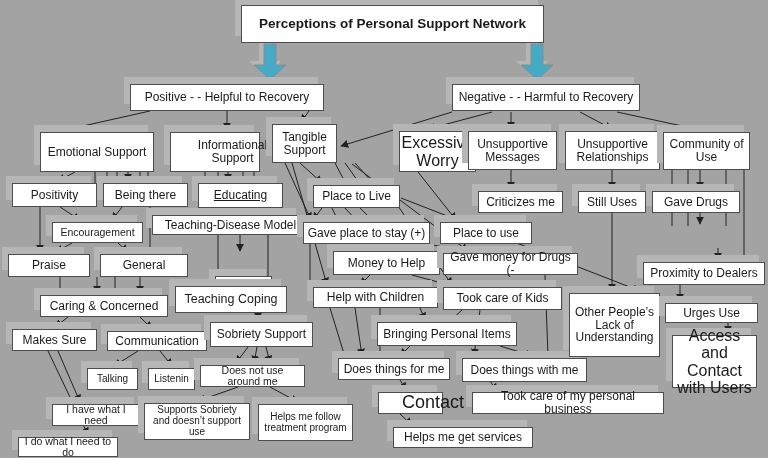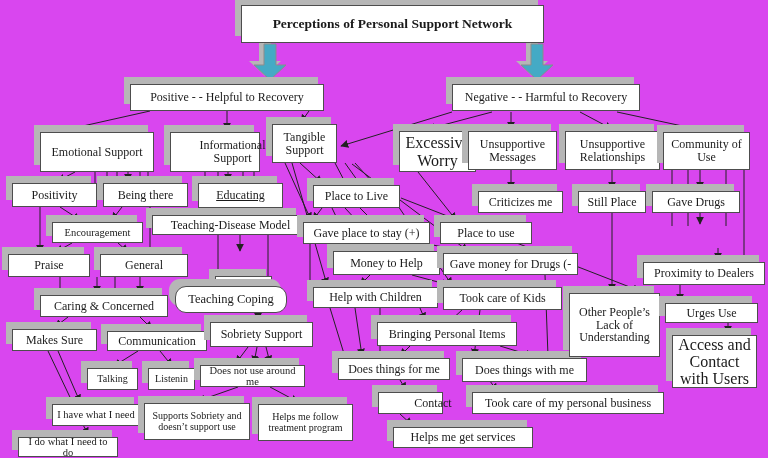--- a/index.html
+++ b/index.html
@@ -1,18 +1,18 @@
 <!DOCTYPE html>
 <html><head>
 <meta charset="utf-8">
 <style>
   html,body{margin:0;padding:0;background:#fff;}
   #canvas{
-    position:relative;width:768px;height:458px;overflow:hidden;background:#d946ef;
-    font-family:Liberation Serif, serif;
+    position:relative;width:768px;height:458px;overflow:hidden;background:#a3a3a3;
+    font-family:Liberation Sans, sans-serif;
   }
   #edge-svg{position:absolute;left:0;top:0;z-index:1;}
   #nodes{position:absolute;left:0;top:0;width:768px;height:458px;z-index:2;pointer-events:none;}
   .nbox{
     position:absolute;background:#ffffff;border:1px solid #4d4d4d;
     box-shadow:-6px -7px 0 #b6b6b6;
     display:flex;align-items:center;justify-content:center;text-align:center;
     color:#1a1a1a;line-height:1.08;padding:1px 3px;box-sizing:border-box;
   }
 </style>
@@ -147,37 +147,37 @@
       <div class="nbox" style="left: 107px; top: 331px; width: 100px; height: 20px; font-size: 12px;">Communication</div>
       <div class="nbox" style="left: 87px; top: 368px; width: 51px; height: 22px; font-size: 10px;">Talking</div>
       <div class="nbox" style="left: 148px; top: 368px; width: 47px; height: 22px; font-size: 10px;">Listenin</div>
       <div class="nbox" style="left: 52px; top: 404px; width: 88px; height: 22px; font-size: 10.5px;">I have what I need</div>
       <div class="nbox" style="left: 18px; top: 437px; width: 100px; height: 20px; font-size: 10.5px;">I do what I need to do</div>
       <div class="nbox" style="left: 144px; top: 403px; width: 106px; height: 37px; font-size: 10px;">Supports Sobriety and doesn’t support use</div>
       <div class="nbox" style="left: 258px; top: 404px; width: 95px; height: 37px; font-size: 10px;">Helps me follow treatment program</div>
       <div class="nbox" style="left: 198px; top: 183px; width: 85px; height: 25px; font-size: 12px; text-decoration: underline;">Educating</div>
       <div class="nbox" style="left: 152px; top: 215px; width: 150px; height: 20px; font-size: 12px; padding-left: 10px;">Teaching-Disease Model</div>
       <div class="nbox" style="left: 215px; top: 252px; width: 57px; height: 25px; font-size: 12px; margin-top: 24px;">Advice</div>
-      <div class="nbox" style="left: 175px; top: 286px; width: 112px; height: 27px; font-size: 12.5px; border-radius: 11px;">Teaching Coping</div>
+      <div class="nbox" style="left: 175px; top: 286px; width: 112px; height: 27px; font-size: 12.5px;">Teaching Coping</div>
       <div class="nbox" style="left: 210px; top: 322px; width: 103px; height: 25px; font-size: 12px;">Sobriety Support</div>
       <div class="nbox" style="left: 200px; top: 365px; width: 105px; height: 22px; font-size: 10.5px;">Does not use around me</div>
       <div class="nbox" style="left: 313px; top: 185px; width: 87px; height: 23px; font-size: 12px;">Place to Live</div>
       <div class="nbox" style="left: 303px; top: 222px; width: 127px; height: 22px; font-size: 12px;">Gave place to stay (+)</div>
       <div class="nbox" style="left: 333px; top: 251px; width: 107px; height: 24px; font-size: 12px;">Money to Help</div>
       <div class="nbox" style="left: 313px; top: 287px; width: 125px; height: 21px; font-size: 12px;">Help with Children</div>
       <div class="nbox" style="left: 443px; top: 287px; width: 119px; height: 23px; font-size: 12px;">Took care of Kids</div>
       <div class="nbox" style="left: 377px; top: 322px; width: 140px; height: 24px; font-size: 12px;">Bringing Personal Items</div>
       <div class="nbox" style="left: 338px; top: 358px; width: 112px; height: 22px; font-size: 12px;">Does things for me</div>
       <div class="nbox" style="left: 462px; top: 358px; width: 125px; height: 24px; font-size: 12px;">Does things with me</div>
-      <div class="nbox" style="left: 378px; top: 392px; width: 65px; height: 22px; font-size: 12px; padding-left: 48px;">Contact</div>
+      <div class="nbox" style="left: 378px; top: 392px; width: 65px; height: 22px; font-size: 18px; padding-left: 48px;">Contact</div>
       <div class="nbox" style="left: 472px; top: 392px; width: 192px; height: 22px; font-size: 12px;">Took care of my personal business</div>
       <div class="nbox" style="left: 393px; top: 427px; width: 140px; height: 21px; font-size: 12px;">Helps me get services</div>
       <div class="nbox" style="left: 478px; top: 191px; width: 85px; height: 22px; font-size: 12px;">Criticizes me</div>
       <div class="nbox" style="left: 440px; top: 222px; width: 92px; height: 22px; font-size: 12px;">Place to use</div>
       <div class="nbox" style="left: 443px; top: 253px; width: 135px; height: 22px; font-size: 12px;">Gave money for Drugs (-</div>
       <div class="nbox" style="left: 569px; top: 293px; width: 91px; height: 64px; font-size: 12px;">Other People’s Lack of Understanding</div>
-      <div class="nbox" style="left: 578px; top: 191px; width: 68px; height: 22px; font-size: 12px;">Still Place</div>
+      <div class="nbox" style="left: 578px; top: 191px; width: 68px; height: 22px; font-size: 12px;">Still Uses</div>
       <div class="nbox" style="left: 652px; top: 191px; width: 88px; height: 22px; font-size: 12px;">Gave Drugs</div>
       <div class="nbox" style="left: 643px; top: 262px; width: 122px; height: 23px; font-size: 12px;">Proximity to Dealers</div>
       <div class="nbox" style="left: 665px; top: 303px; width: 93px; height: 20px; font-size: 12px;">Urges Use</div>
       <div class="nbox" style="left: 672px; top: 335px; width: 85px; height: 53px; font-size: 16px;">Access and Contact with Users</div>
     </div>
 </div>
 
 </body></html>

